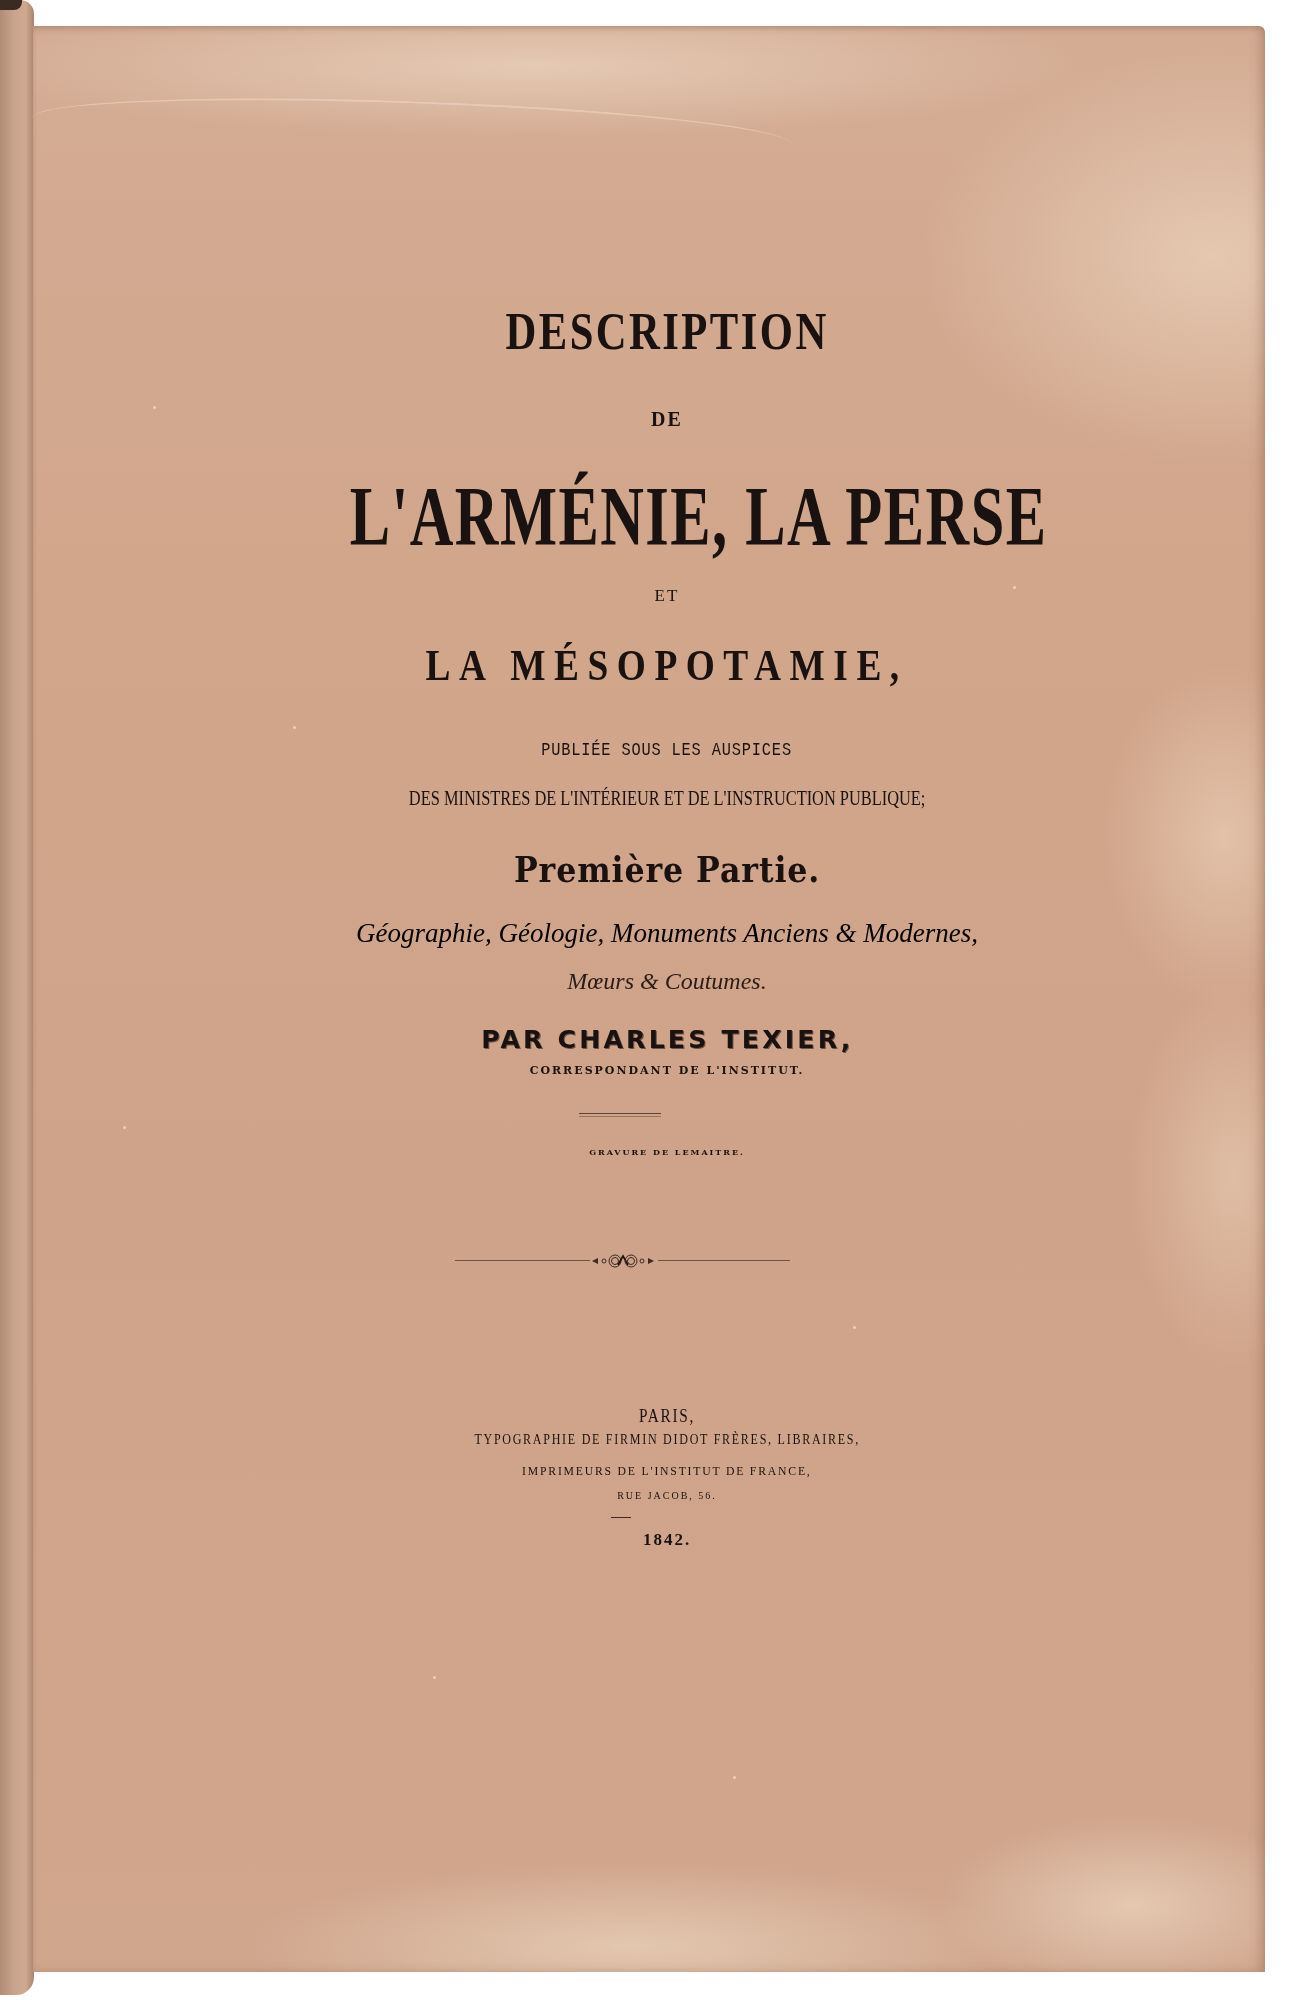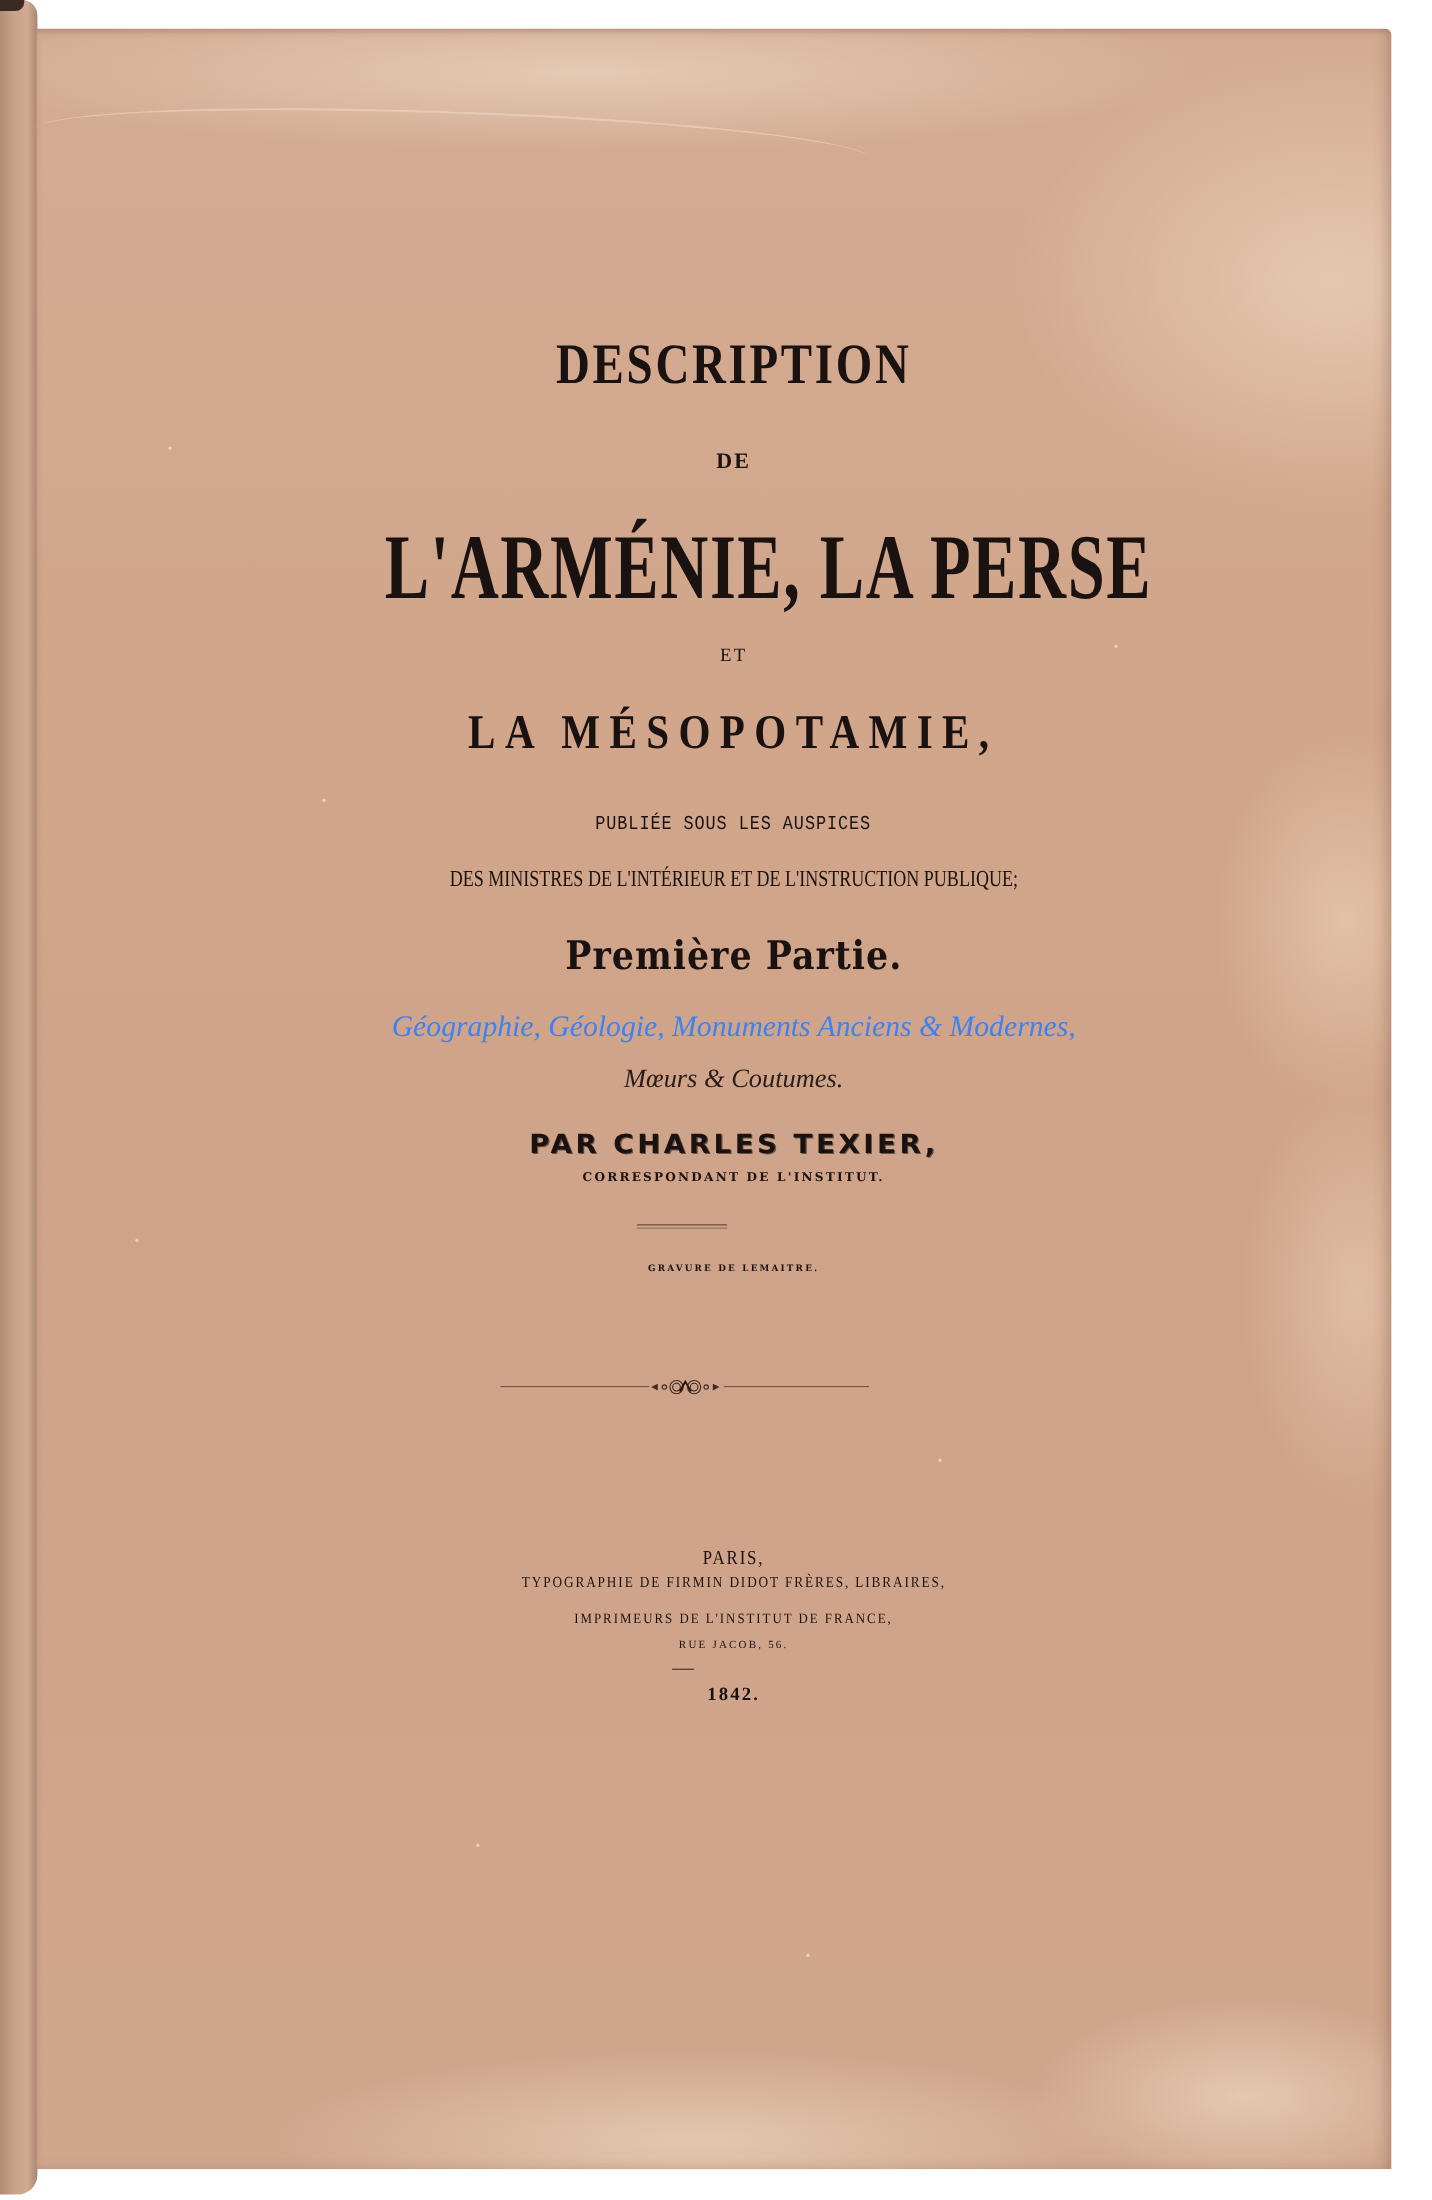--- a/index.html
+++ b/index.html
@@ -129,21 +129,21 @@
     font-family: "DejaVu Serif", "Liberation Serif", serif;
     letter-spacing: 1px;
   }
   .t-partie .condensed { transform: scaleX(0.88); }
   .t-subjects {
     top: 918px;
     font-size: 27px;
     font-style: italic;
     font-weight: normal;
     font-family: "Liberation Serif", serif;
-    color: #3b82f6;
+    color: #000000;
   }
   .t-moeurs {
     top: 968px;
     font-size: 24px;
     font-style: italic;
     font-weight: normal;
     font-family: "Liberation Serif", serif;
     color: #2a1d18;
   }
   .t-author {

